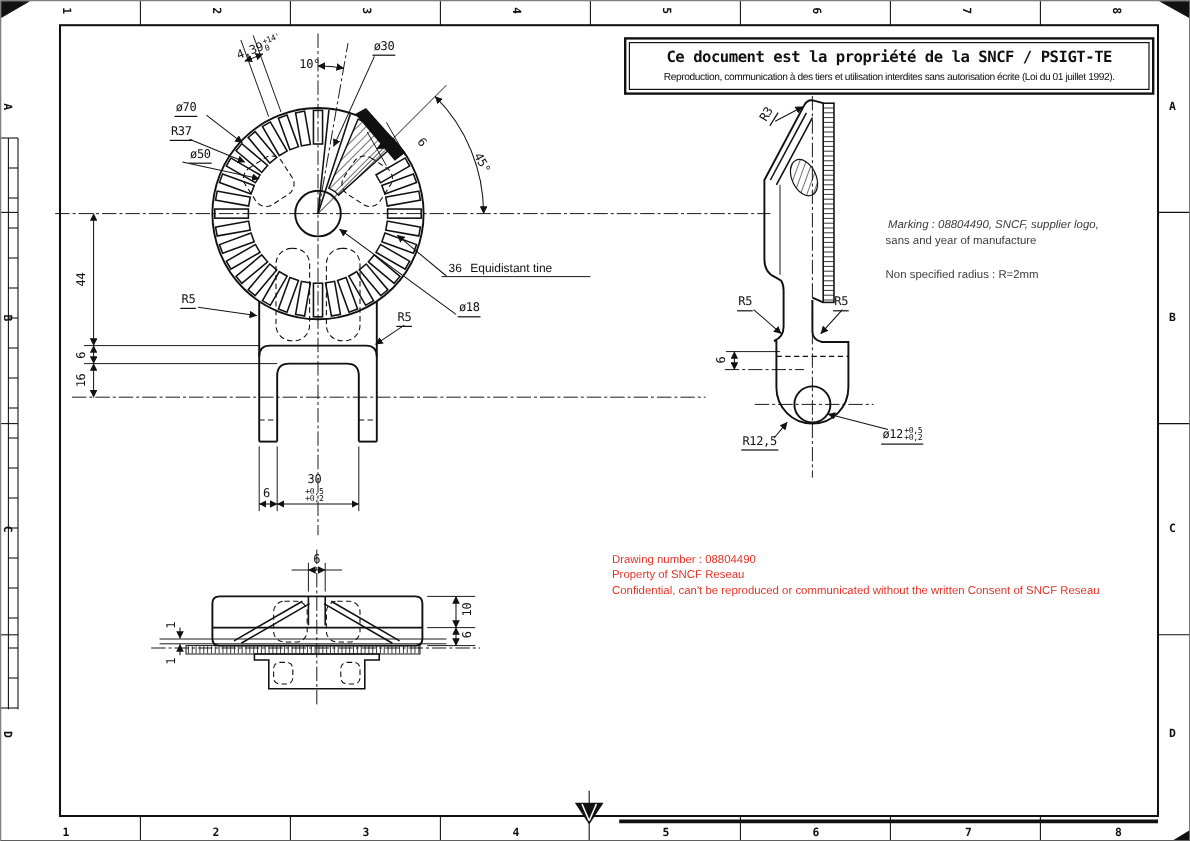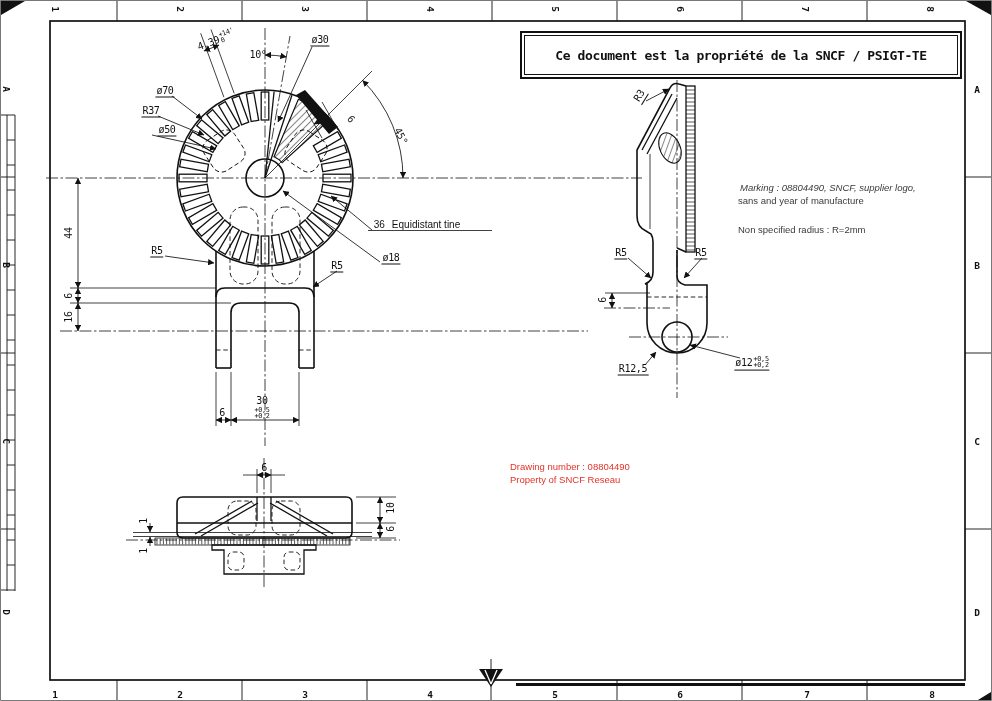--- a/index.html
+++ b/index.html
@@ -385,20 +385,21 @@
     <line x1="380" y1="497" x2="380" y2="523" class="dim"></line>
     <line x1="380" y1="523" x2="380" y2="538" class="dim"></line>
     <line x1="150" y1="523" x2="150" y2="532" class="de"></line>
     <line x1="150" y1="546" x2="150" y2="537" class="de"></line>
   </g>
 </svg>
 
   <div class="tblock">
     <div class="tblock-inner">
       <span class="tb-title">Ce document est la propriété de la SNCF / PSIGT-TE</span>
+      <span class="tb-sub">Reproduction, communication à des tiers et utilisation interdites sans autorisation écrite (Loi du 01 juillet 1992).</span>
     </div>
   </div>
 
   <span class="zone" style="left:55px;top:9px;transform:translate(-50%,-50%) rotate(90deg);">1</span>
   <span class="zone" style="left:180px;top:9px;transform:translate(-50%,-50%) rotate(90deg);">2</span>
   <span class="zone" style="left:305px;top:9px;transform:translate(-50%,-50%) rotate(90deg);">3</span>
   <span class="zone" style="left:430px;top:9px;transform:translate(-50%,-50%) rotate(90deg);">4</span>
   <span class="zone" style="left:555px;top:9px;transform:translate(-50%,-50%) rotate(90deg);">5</span>
   <span class="zone" style="left:680px;top:9px;transform:translate(-50%,-50%) rotate(90deg);">6</span>
   <span class="zone" style="left:805px;top:9px;transform:translate(-50%,-50%) rotate(90deg);">7</span>
@@ -425,21 +426,21 @@
 
   <span class="lbl tolwrap" style="left:216px;top:40px;transform:translate(-50%,-50%) rotate(-21deg);">
     <span>4,39</span>
     <span class="tol">
       <span>+14'</span>
       <span>0</span>
     </span>
   </span>
   <span class="lbl" style="left:258px;top:54px;">10°</span>
   <span class="lbl ul" style="left:320px;top:40px;">ø30</span>
-  <span class="lbl ul" style="left:165px;top:91px;">ø70</span>
+  <span class="lbl ul" style="left:155px;top:91px;">ø70</span>
   <span class="lbl ul" style="left:151px;top:111px;">R37</span>
   <span class="lbl ul" style="left:143px;top:130px;margin-left:24px;">ø50</span>
   <span class="lbl" style="left:401px;top:136px;transform:translate(-50%,-50%) rotate(62deg);">45°</span>
   <span class="lbl" style="left:351px;top:119px;transform:translate(-50%,-50%) rotate(50deg);">6</span>
   <span class="lbl tine" style="left:417px;top:224px;">
     <span>36</span>
     <span>Equidistant tine</span>
   </span>
   <span class="lbl ul" style="left:391px;top:258px;">ø18</span>
   <span class="lbl ul" style="left:157px;top:251px;">R5</span>
@@ -474,14 +475,15 @@
   <span class="lbl" style="left:390px;top:529px;transform:translate(-50%,-50%) rotate(-90deg);">6</span>
   <span class="lbl" style="left:143px;top:521px;transform:translate(-50%,-50%) rotate(-90deg);">1</span>
   <span class="lbl" style="left:143px;top:551px;transform:translate(-50%,-50%) rotate(-90deg);">1</span>
 
   <span class="note" style="left:740px;top:182px;font-style:italic;">Marking : 08804490, SNCF, supplier logo,</span>
   <span class="note" style="left:738px;top:195px;">sans and year of manufacture</span>
   <span class="note" style="left:738px;top:224px;">Non specified radius : R=2mm</span>
 
   <span class="note red" style="left:510px;top:461px;">Drawing number : 08804490</span>
   <span class="note red" style="left:510px;top:474px;">Property of SNCF Reseau</span>
+  <span class="note red" style="left:510px;top:487px;">Confidential, can't be reproduced or communicated without the written Consent of SNCF Reseau</span>
 
 </div>
 
 </body></html>

